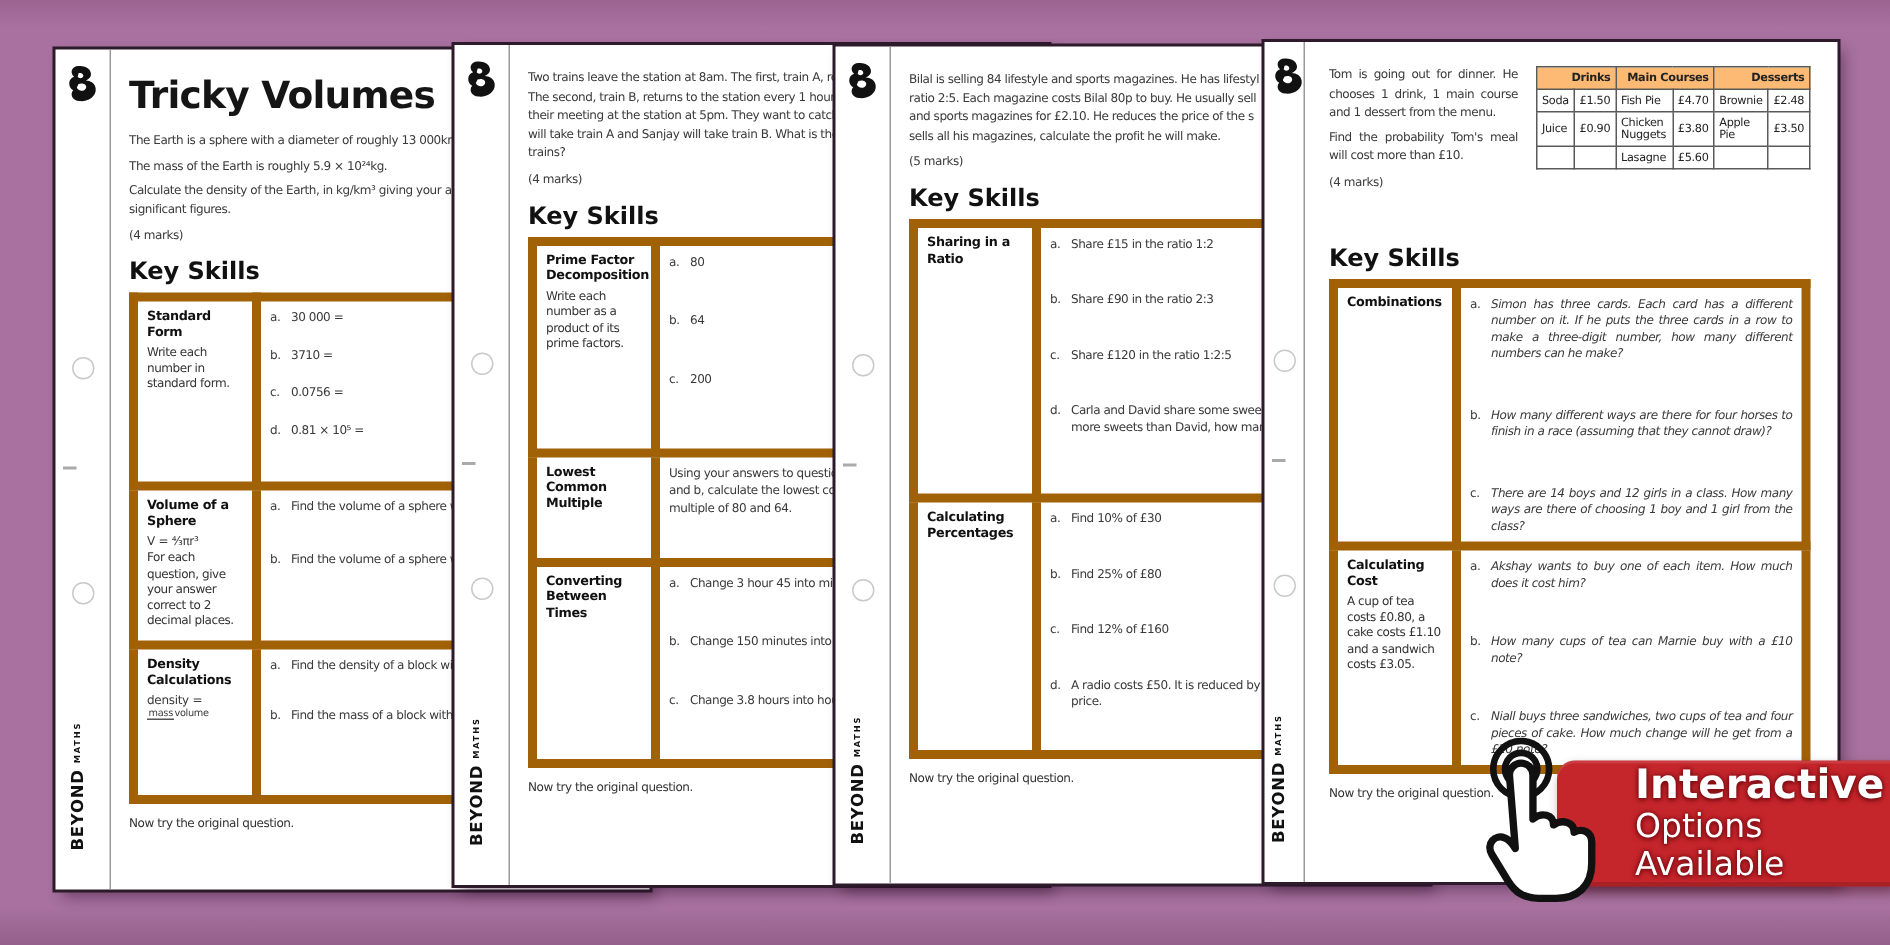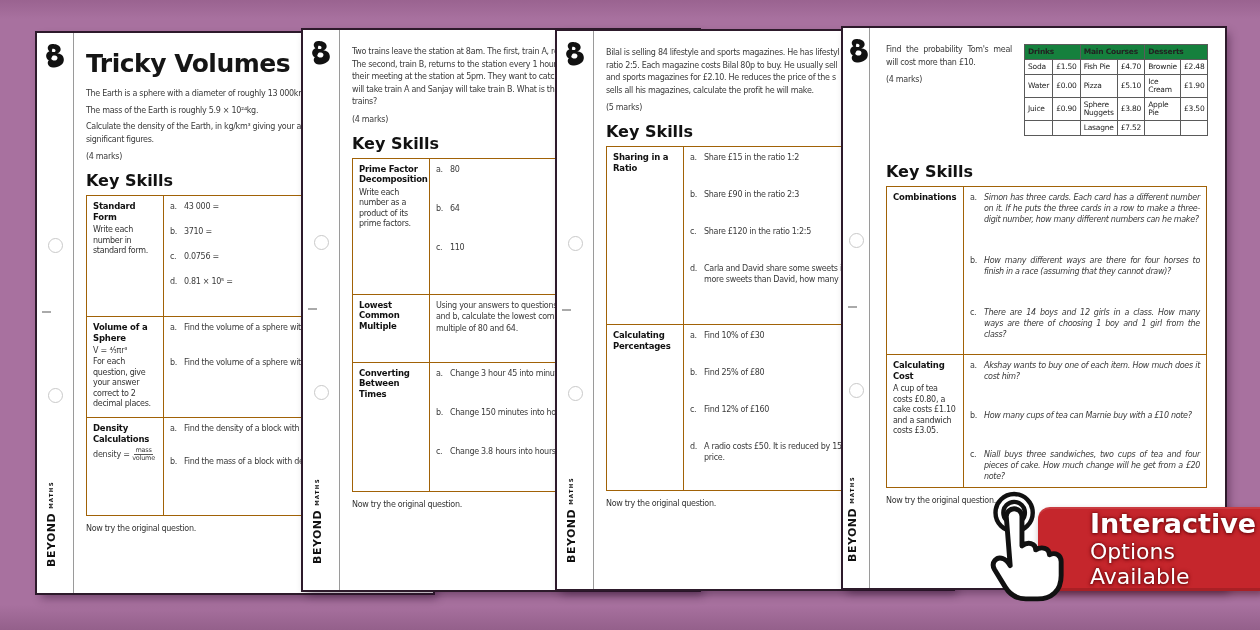--- a/index.html
+++ b/index.html
@@ -29,40 +29,40 @@
   .p4 .content{padding:16px 18px 0 7px;}
   h1{font-size:25px;letter-spacing:-.5px;margin:0 0 10px 0;color:#151515;}
   .para{font-size:8px;line-height:12.5px;letter-spacing:-.3px;white-space:pre;margin:0 0 4px 0;}
   .p4 .para{white-space:normal;text-align:justify;width:126px;}
   .marks{font-size:8px;letter-spacing:-.3px;margin-top:6px;}
   h2{font-size:16px;margin:10px 0 5px 0;color:#111;}
   .foot{font-size:8px;letter-spacing:-.3px;margin-top:8px;color:#333;}
   
   .skills{border-collapse:collapse;border:1.5px solid #3f3f3f;table-layout:fixed;width:300px;}
   .p4 .skills{width:100%;}
-  .skills td{border:1px solid #a16207;vertical-align:top;padding:5px 6px;}
+  .skills td{border:6px solid #a16207;vertical-align:top;padding:5px 6px;}
   .lbl{width:64px;}
   .rl{font-weight:bold;font-size:8.5px;line-height:10.5px;letter-spacing:-.2px;color:#111;margin-bottom:3px;}
   .rs{font-size:8px;line-height:10.5px;letter-spacing:-.3px;color:#333;}
   .rf{font-size:8px;margin:1px 0 2px 0;letter-spacing:-.2px;}
-  .frac{display:inline-flex;flex-direction:column;align-items:center;font-size:6.5px;line-height:7px;vertical-align:middle;}
+  .frac{display:inline-flex;align-items:center;font-size:6.5px;line-height:7px;vertical-align:middle;}
   .frac .num{border-bottom:1px solid #555;padding:0 1px;}
   .item{display:flex;gap:5px;font-size:8px;line-height:11px;letter-spacing:-.3px;}
   .item .k{flex:none;width:9px;}
   .item .t{white-space:pre;}
   .p4 .item .t{white-space:normal;text-align:justify;font-style:italic;}
   .rtext{font-size:8px;line-height:11.5px;letter-spacing:-.3px;max-width:142px;}
   .g14{margin-bottom:14px;}.g22{margin-bottom:22px;}.g24{margin-bottom:24px;}
   .g26{margin-bottom:26px;}.g28{margin-bottom:28px;}.g30{margin-bottom:30px;}
   
   .introrow{display:flex;gap:10px;min-height:108px;}
   .introcol{width:128px;flex:none;}
   .menu{border-collapse:collapse;font-size:7.5px;align-self:flex-start;letter-spacing:-.2px;}
   .menu th,.menu td{border:1px solid #5a5a5a;padding:3px 3px;text-align:left;line-height:8px;color:#222;}
-  .menu th{background:#15803d;font-size:7.5px;}
+  .menu th{background:#fdba74;font-size:7.5px;text-align:right;}
   
   .badge{position:absolute;left:1038px;top:507px;width:224px;height:84px;z-index:10;
     border-radius:12px 0 0 12px;
     box-shadow:2px 4px 7px rgba(60,0,12,.45),inset 0 2px 0 rgba(255,255,255,.10),inset 0 -3px 0 rgba(0,0,0,.14);
     display:flex;flex-direction:column;justify-content:center;padding-left:52px;box-sizing:border-box;}
   .badge .t1{font-size:27px;font-weight:bold;color:#fff;line-height:30px;
     text-shadow:0 0 2px #7e0f14,0 0 4px #7e0f14,0 1px 3px #7e0f14;}
   .badge .t2{font-size:22px;color:#fff;line-height:25px;
     text-shadow:0 0 2px #7e0f14,0 0 4px #7e0f14,0 1px 3px #7e0f14;}
   .hand{position:absolute;left:971px;top:486px;width:98px;height:118px;z-index:11;}
@@ -95,21 +95,21 @@
       <table class="skills">
         <tbody>
             <tr>
           <td class="lbl" style="height:110px">
             <div class="rl">Standard Form</div>
             <div class="rs">Write each number in standard form.</div>
           </td>
           <td class="its">
             <div class="item g14">
                   <span class="k">a.</span>
-                  <span class="t">43 000 =</span>
+                  <span class="t">30 000 =</span>
                 </div>
             <div class="item g14">
                   <span class="k">b.</span>
                   <span class="t">3710 =</span>
                 </div>
             <div class="item g14">
                   <span class="k">c.</span>
                   <span class="t">0.0756 =</span>
                 </div>
             <div class="item">
@@ -191,21 +191,21 @@
             <div class="item g28">
                   <span class="k">a.</span>
                   <span class="t">80</span>
                 </div>
             <div class="item g28">
                   <span class="k">b.</span>
                   <span class="t">64</span>
                 </div>
             <div class="item">
                   <span class="k">c.</span>
-                  <span class="t">110</span>
+                  <span class="t">200</span>
                 </div>
           </td>
         </tr>
         <tr>
           <td class="lbl" style="height:57px">
             <div class="rl">Lowest Common Multiple</div>
           </td>
           <td class="its">
             <div class="rtext">Using your answers to questions a and b, calculate the lowest common multiple of 80 and 64.</div>
           </td>
@@ -318,59 +318,52 @@
         <path d="M14 22 C 19 20 24 23 22 27 C 20 31 13 30 12 26 Z" fill="#fff"></path>
       </svg>
       <span class="hole h1"></span>
       <span class="dash"></span>
       <span class="hole h2"></span>
       <div class="brand"><b>BEYOND</b><i>MATHS</i></div>
     </div>
     <div class="content">
       <div class="introrow">
         <div class="introcol">
+          <div class="para">Tom is going out for dinner. He chooses 1 drink, 1 main course and 1 dessert from the menu.</div>
           <div class="para">Find the probability Tom's meal will cost more than £10.</div>
           <div class="marks">(4 marks)</div>
         </div>
         <table class="menu">
           <tbody>
               <tr>
             <th colspan="2">Drinks</th>
             <th colspan="2">Main Courses</th>
             <th colspan="2">Desserts</th>
           </tr>
           <tr>
             <td style="width:26px">Soda</td>
             <td style="width:28px">£1.50</td>
             <td style="width:72px">Fish Pie</td>
             <td style="width:28px">£4.70</td>
             <td style="width:44px">Brownie</td>
             <td style="width:28px">£2.48</td>
           </tr>
           <tr>
-            <td>Water</td>
-            <td>£0.00</td>
-            <td>Pizza</td>
-            <td>£5.10</td>
-            <td>Ice Cream</td>
-            <td>£1.90</td>
-          </tr>
-          <tr>
             <td>Juice</td>
             <td>£0.90</td>
-            <td>Sphere Nuggets</td>
+            <td>Chicken Nuggets</td>
             <td>£3.80</td>
             <td>Apple Pie</td>
             <td>£3.50</td>
           </tr>
           <tr>
             <td></td>
             <td></td>
             <td>Lasagne</td>
-            <td>£7.52</td>
+            <td>£5.60</td>
             <td></td>
             <td></td>
           </tr>
         </tbody>
           </table>
       </div>
       <h2>Key Skills</h2>
       <table class="skills">
         <tbody>
             <tr>

